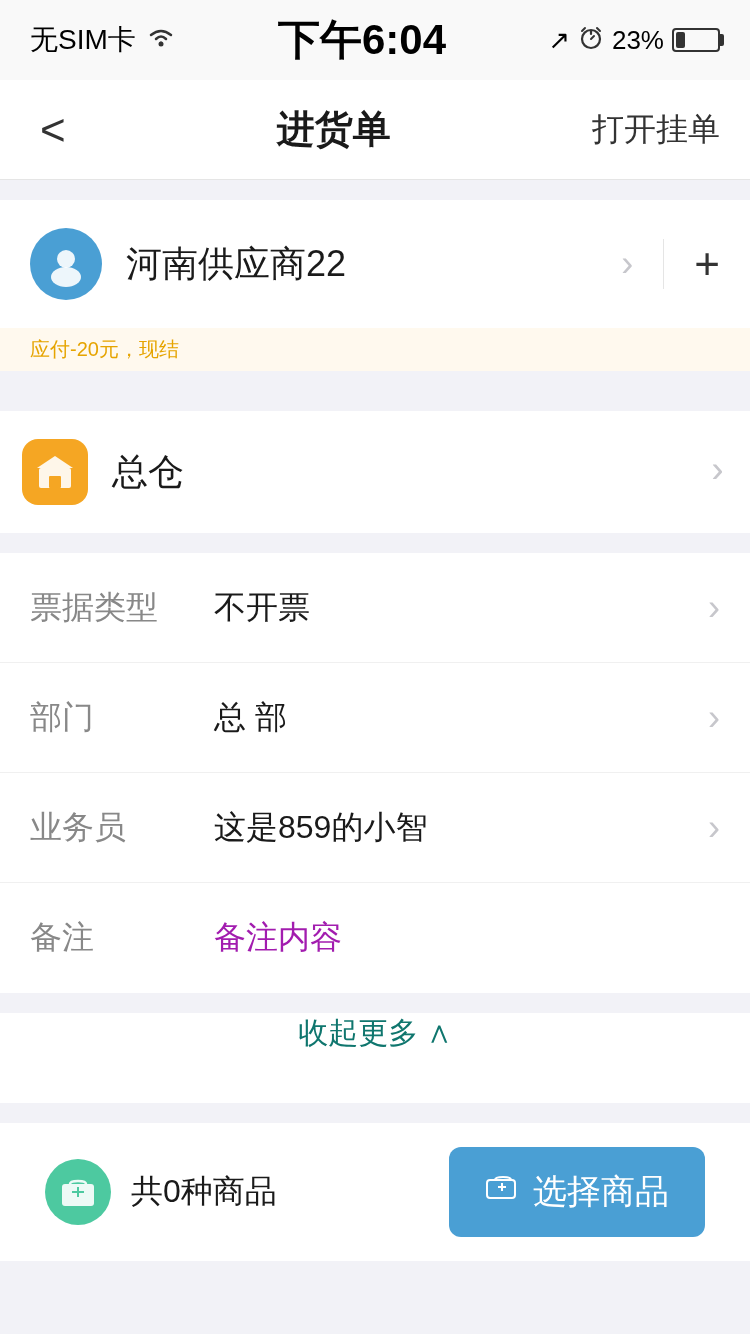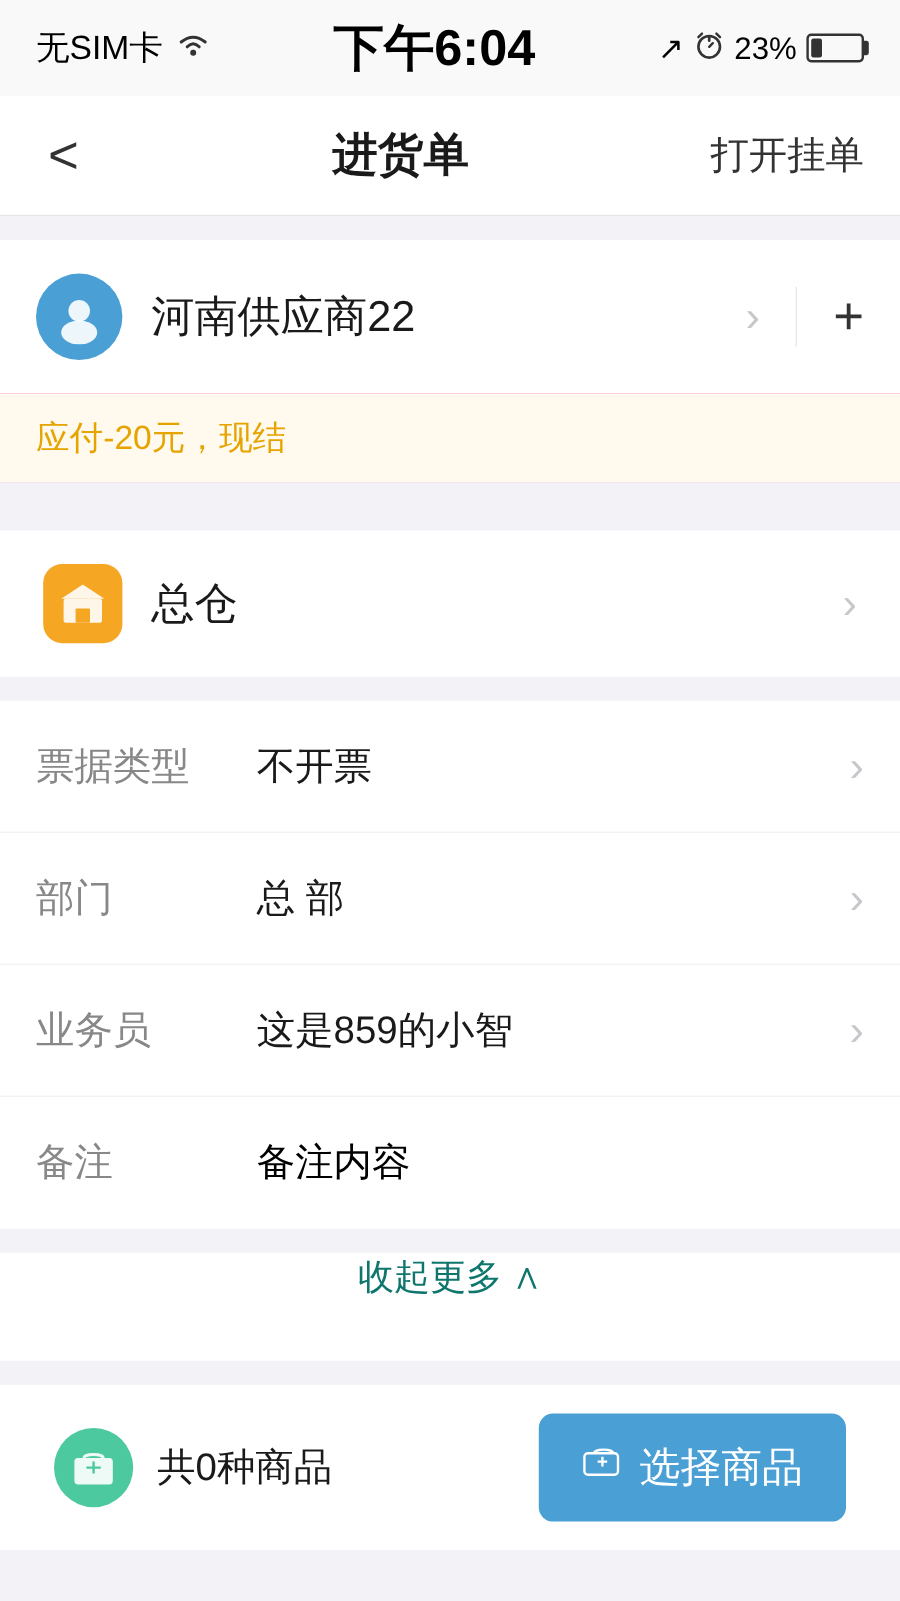--- a/index.html
+++ b/index.html
@@ -148,32 +148,33 @@
     .vertical-divider {
       width: 1px;
       height: 50px;
       background: #e5e5e5;
       margin-right: 20px;
     }
 
     
     .notice-banner {
       background: #fff9ee;
-      padding: 18px 30px;
-      font-size: 28px;
+      padding: 8px 30px;
+      font-size: 20px;
       color: #e6a400;
     }
 
     
     .warehouse-row {
       display: flex;
       align-items: center;
-      padding: 28px 36px;
+      padding: 28px 22px;
       background: #fff;
       margin-top: 20px;
+      font-family: Liberation Mono, monospace;
     }
     .warehouse-icon {
       width: 66px;
       height: 66px;
       border-radius: 16px;
       background: #f5a623;
       display: flex;
       align-items: center;
       justify-content: center;
       margin-right: 24px;
@@ -211,21 +212,21 @@
       width: 140px;
       flex-shrink: 0;
     }
     .form-value {
       flex: 1;
       font-size: 32px;
       color: #1a1a1a;
       padding-left: 20px;
     }
     .form-value.placeholder {
-      color: #000000;
+      color: #a21caf;
     }
 
     
     .collapse-row {
       background: #fff;
       margin-top: 20px;
       height: 90px;
       display: flex;
       align-items: flex-start;
       justify-content: center;

